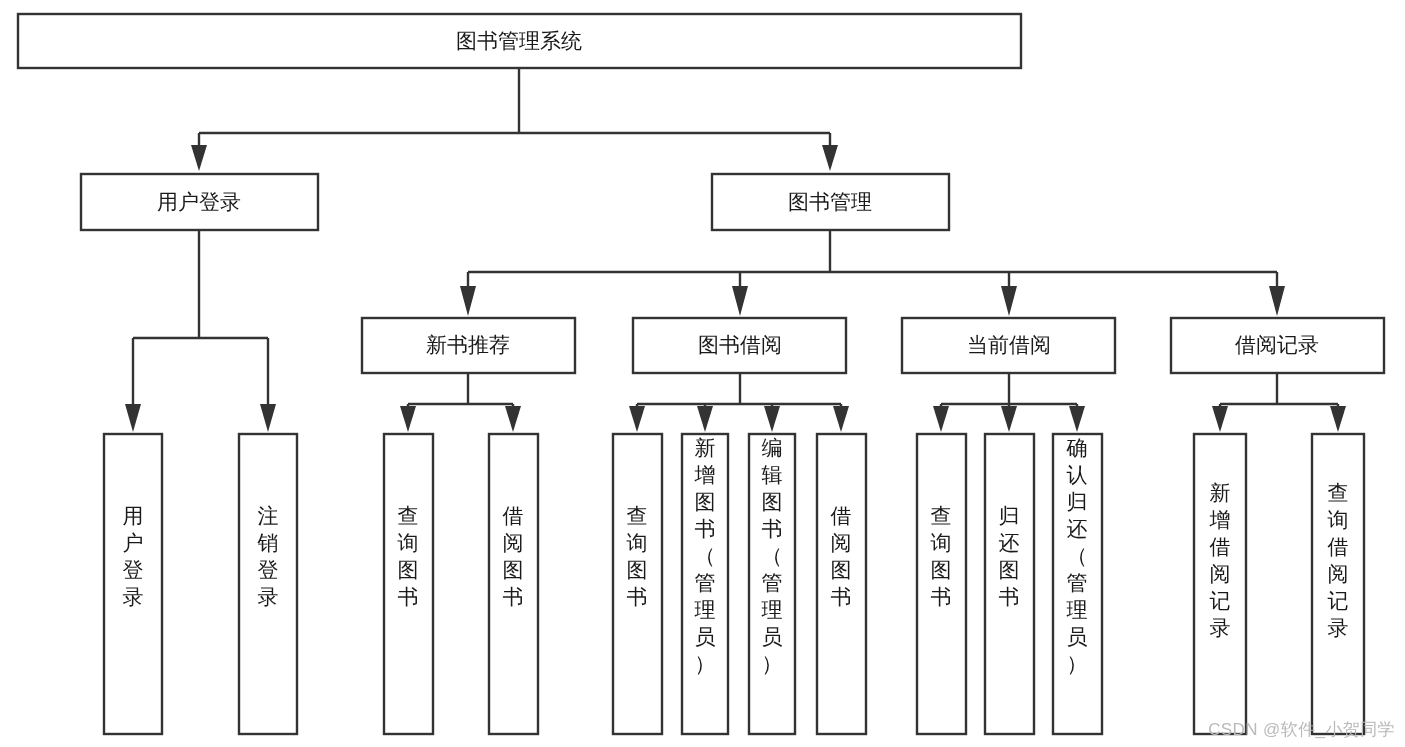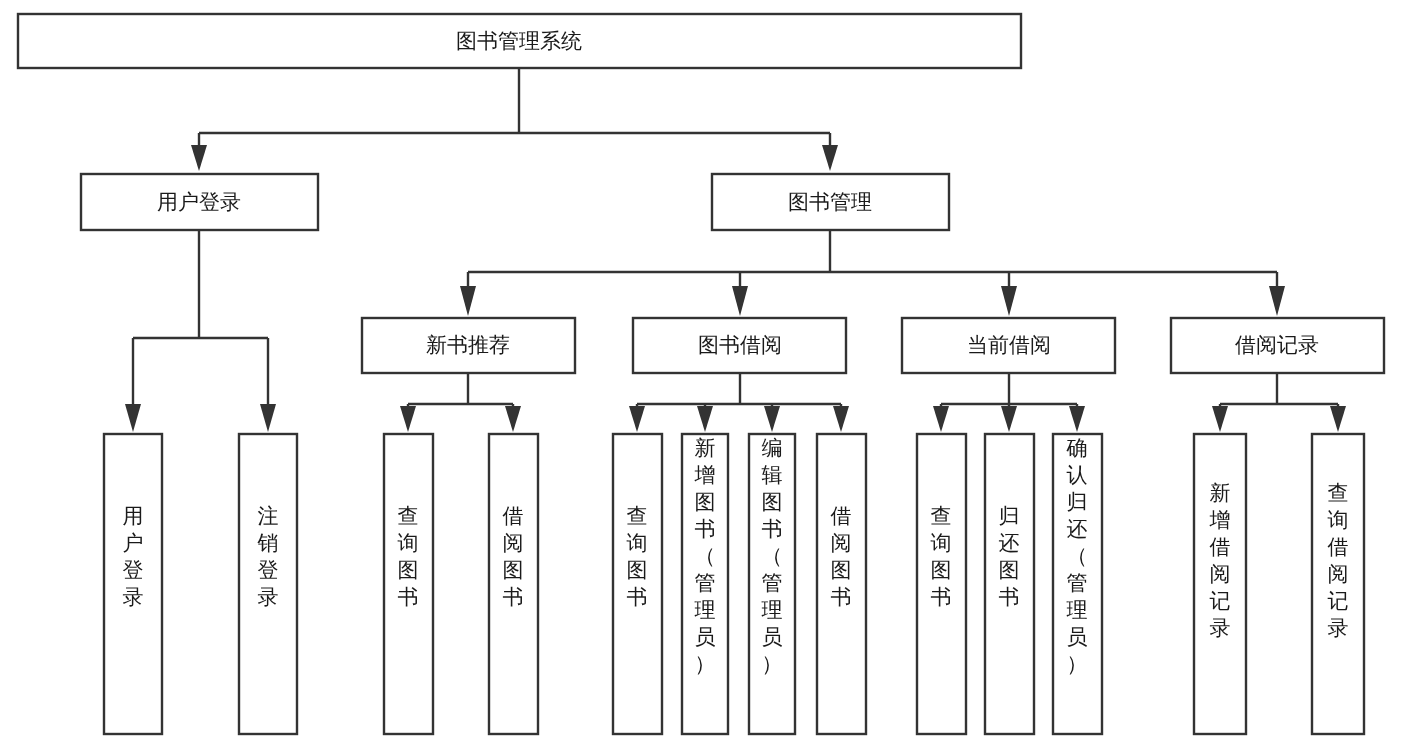--- a/index.html
+++ b/index.html
@@ -219,14 +219,15 @@
       <rect class="node-box" x="1194" y="434" width="52" height="300"></rect>
       <text class="node-label-v" x="1220" y="500"><tspan x="1220" y="500">新</tspan><tspan x="1220" y="527">增</tspan><tspan x="1220" y="554">借</tspan><tspan x="1220" y="581">阅</tspan><tspan x="1220" y="608">记</tspan><tspan x="1220" y="635">录</tspan></text>
     </g>
     <g>
       <rect class="node-box" x="1312" y="434" width="52" height="300"></rect>
       <text class="node-label-v" x="1338" y="500"><tspan x="1338" y="500">查</tspan><tspan x="1338" y="527">询</tspan><tspan x="1338" y="554">借</tspan><tspan x="1338" y="581">阅</tspan><tspan x="1338" y="608">记</tspan><tspan x="1338" y="635">录</tspan></text>
     </g>
 
   </svg>
 
+  <div class="watermark-text">CSDN @软件_小贺同学</div>
 
 </div>
 
 </body></html>

